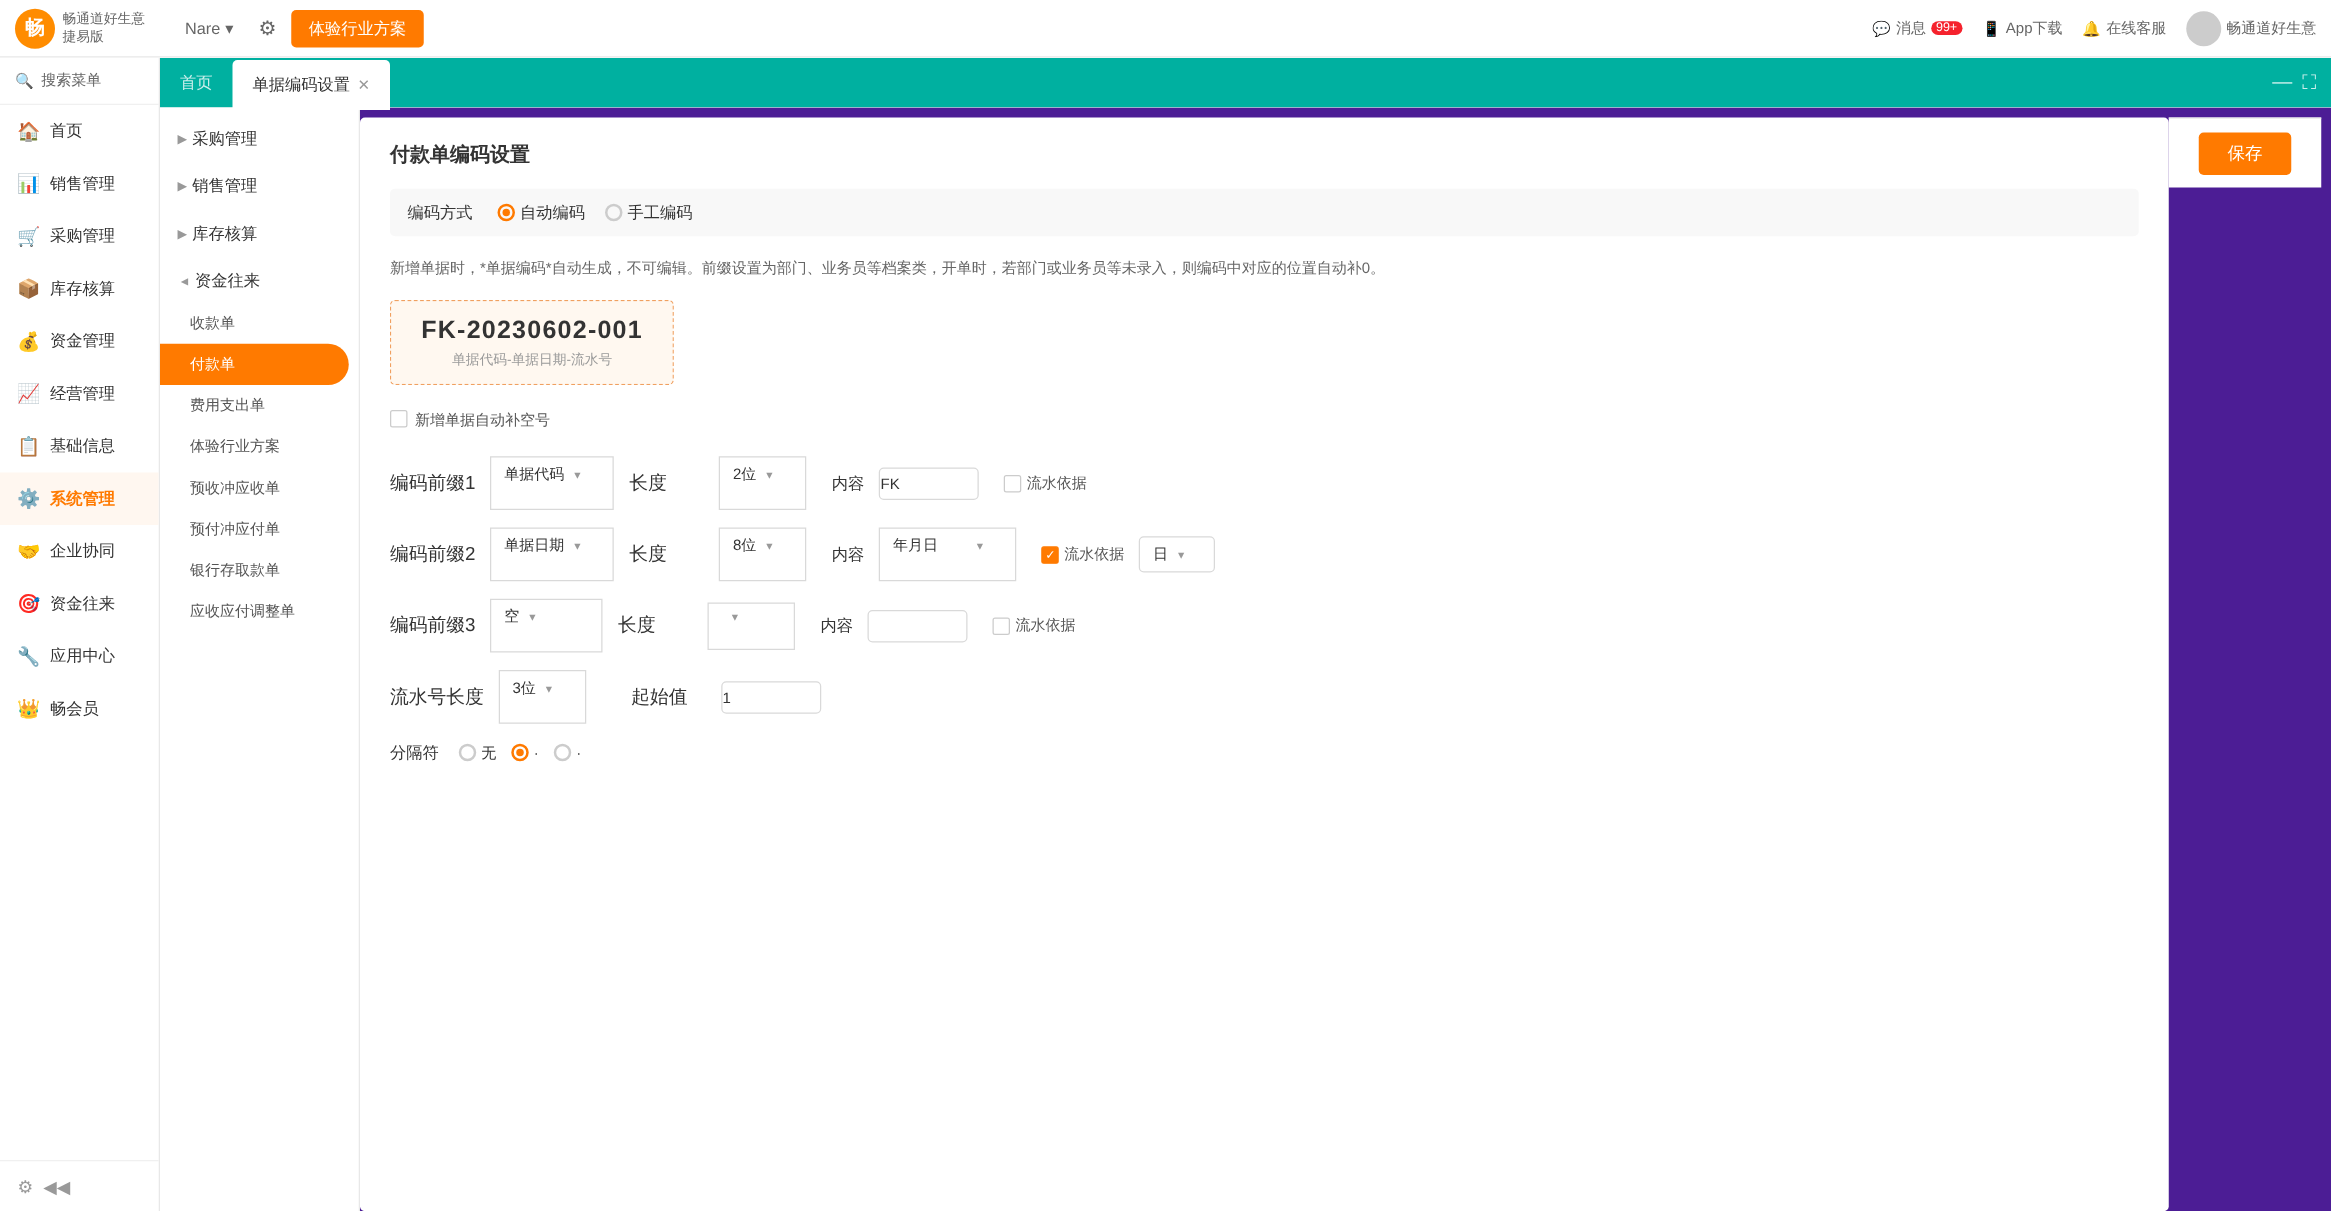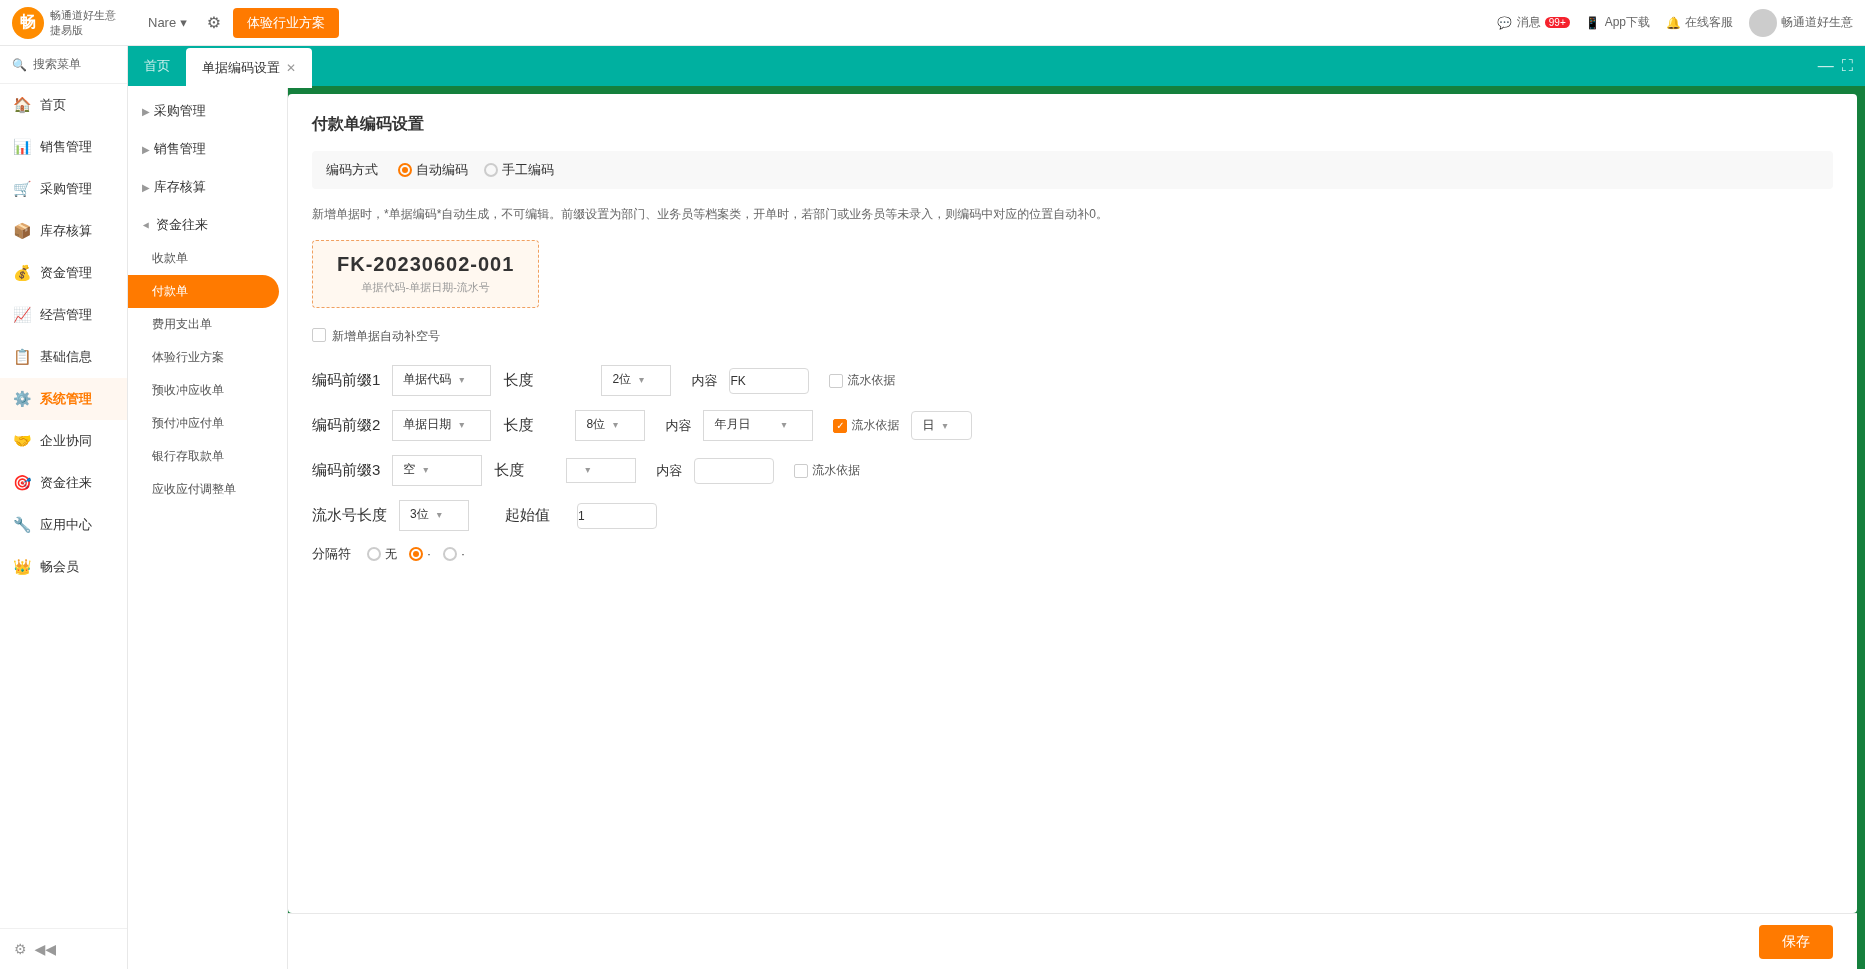--- a/index.html
+++ b/index.html
@@ -275,21 +275,21 @@
     
     .form-row {
       display: flex; align-items: center; gap: 12px;
       margin-bottom: 14px;
       flex-wrap: wrap;
     }
     .form-label { font-size: 15px; color: #333; white-space: nowrap; min-width: 60px; }
     .form-select {
       border: 1px solid #d9d9d9;
       border-radius: 0;
-      padding: 5px 26px 7px 10px;
+      padding: 5px 26px 19px 10px;
       font-size: 12px;
       color: #333;
       background: #fff;
       cursor: pointer;
       position: relative;
       display: flex; align-items: center;
       min-width: 90px;
     }
     .form-select-arrow { margin-left: 8px; color: #999; font-size: 10px; }
     .form-input-text {
@@ -504,21 +504,21 @@
           <div class="sub-item active">付款单</div>
           <div class="sub-item">费用支出单</div>
           <div class="sub-item">体验行业方案</div>
           <div class="sub-item">预收冲应收单</div>
           <div class="sub-item">预付冲应付单</div>
           <div class="sub-item">银行存取款单</div>
           <div class="sub-item">应收应付调整单</div>
         </div>
       </div>
 
-      <div style="flex:1; display:flex; flex-direction:column; overflow:hidden; background:#15803d; padding:8px 8px 0 0;">
+      <div style="flex:1; display:flex; flex-direction:row; overflow:hidden; background:#4c1d95; padding:8px 8px 0 0;">
         <div class="page-content" style="margin:0; flex:1; overflow-y:auto; border-radius:4px;">
 
           <div class="page-title">付款单编码设置</div>
 
           
           <div class="encoding-method-row">
             <span class="encoding-method-label">编码方式</span>
             <div class="radio-group">
               <label class="radio-item">
                 <span class="radio-dot checked"></span>
@@ -547,21 +547,21 @@
           </div>
 
           
           <div class="form-row">
             <span class="form-label">编码前缀1</span>
             <div class="form-select">
               <span>单据代码</span>
               <span class="form-select-arrow">▾</span>
             </div>
             <span class="form-label">长度</span>
-            <div class="form-select" style="min-width:70px;margin-left:26px;">
+            <div class="form-select" style="min-width:70px;">
               <span>2位</span>
               <span class="form-select-arrow">▾</span>
             </div>
             <span class="form-content-label">内容</span>
             <input class="form-input-text" value="FK" style="width: 80px;">
             <div class="checkbox-inline">
               <div class="checkbox-box"></div>
               <span style="font-size:12px;color:#555;">流水依据</span>
             </div>
           </div>

